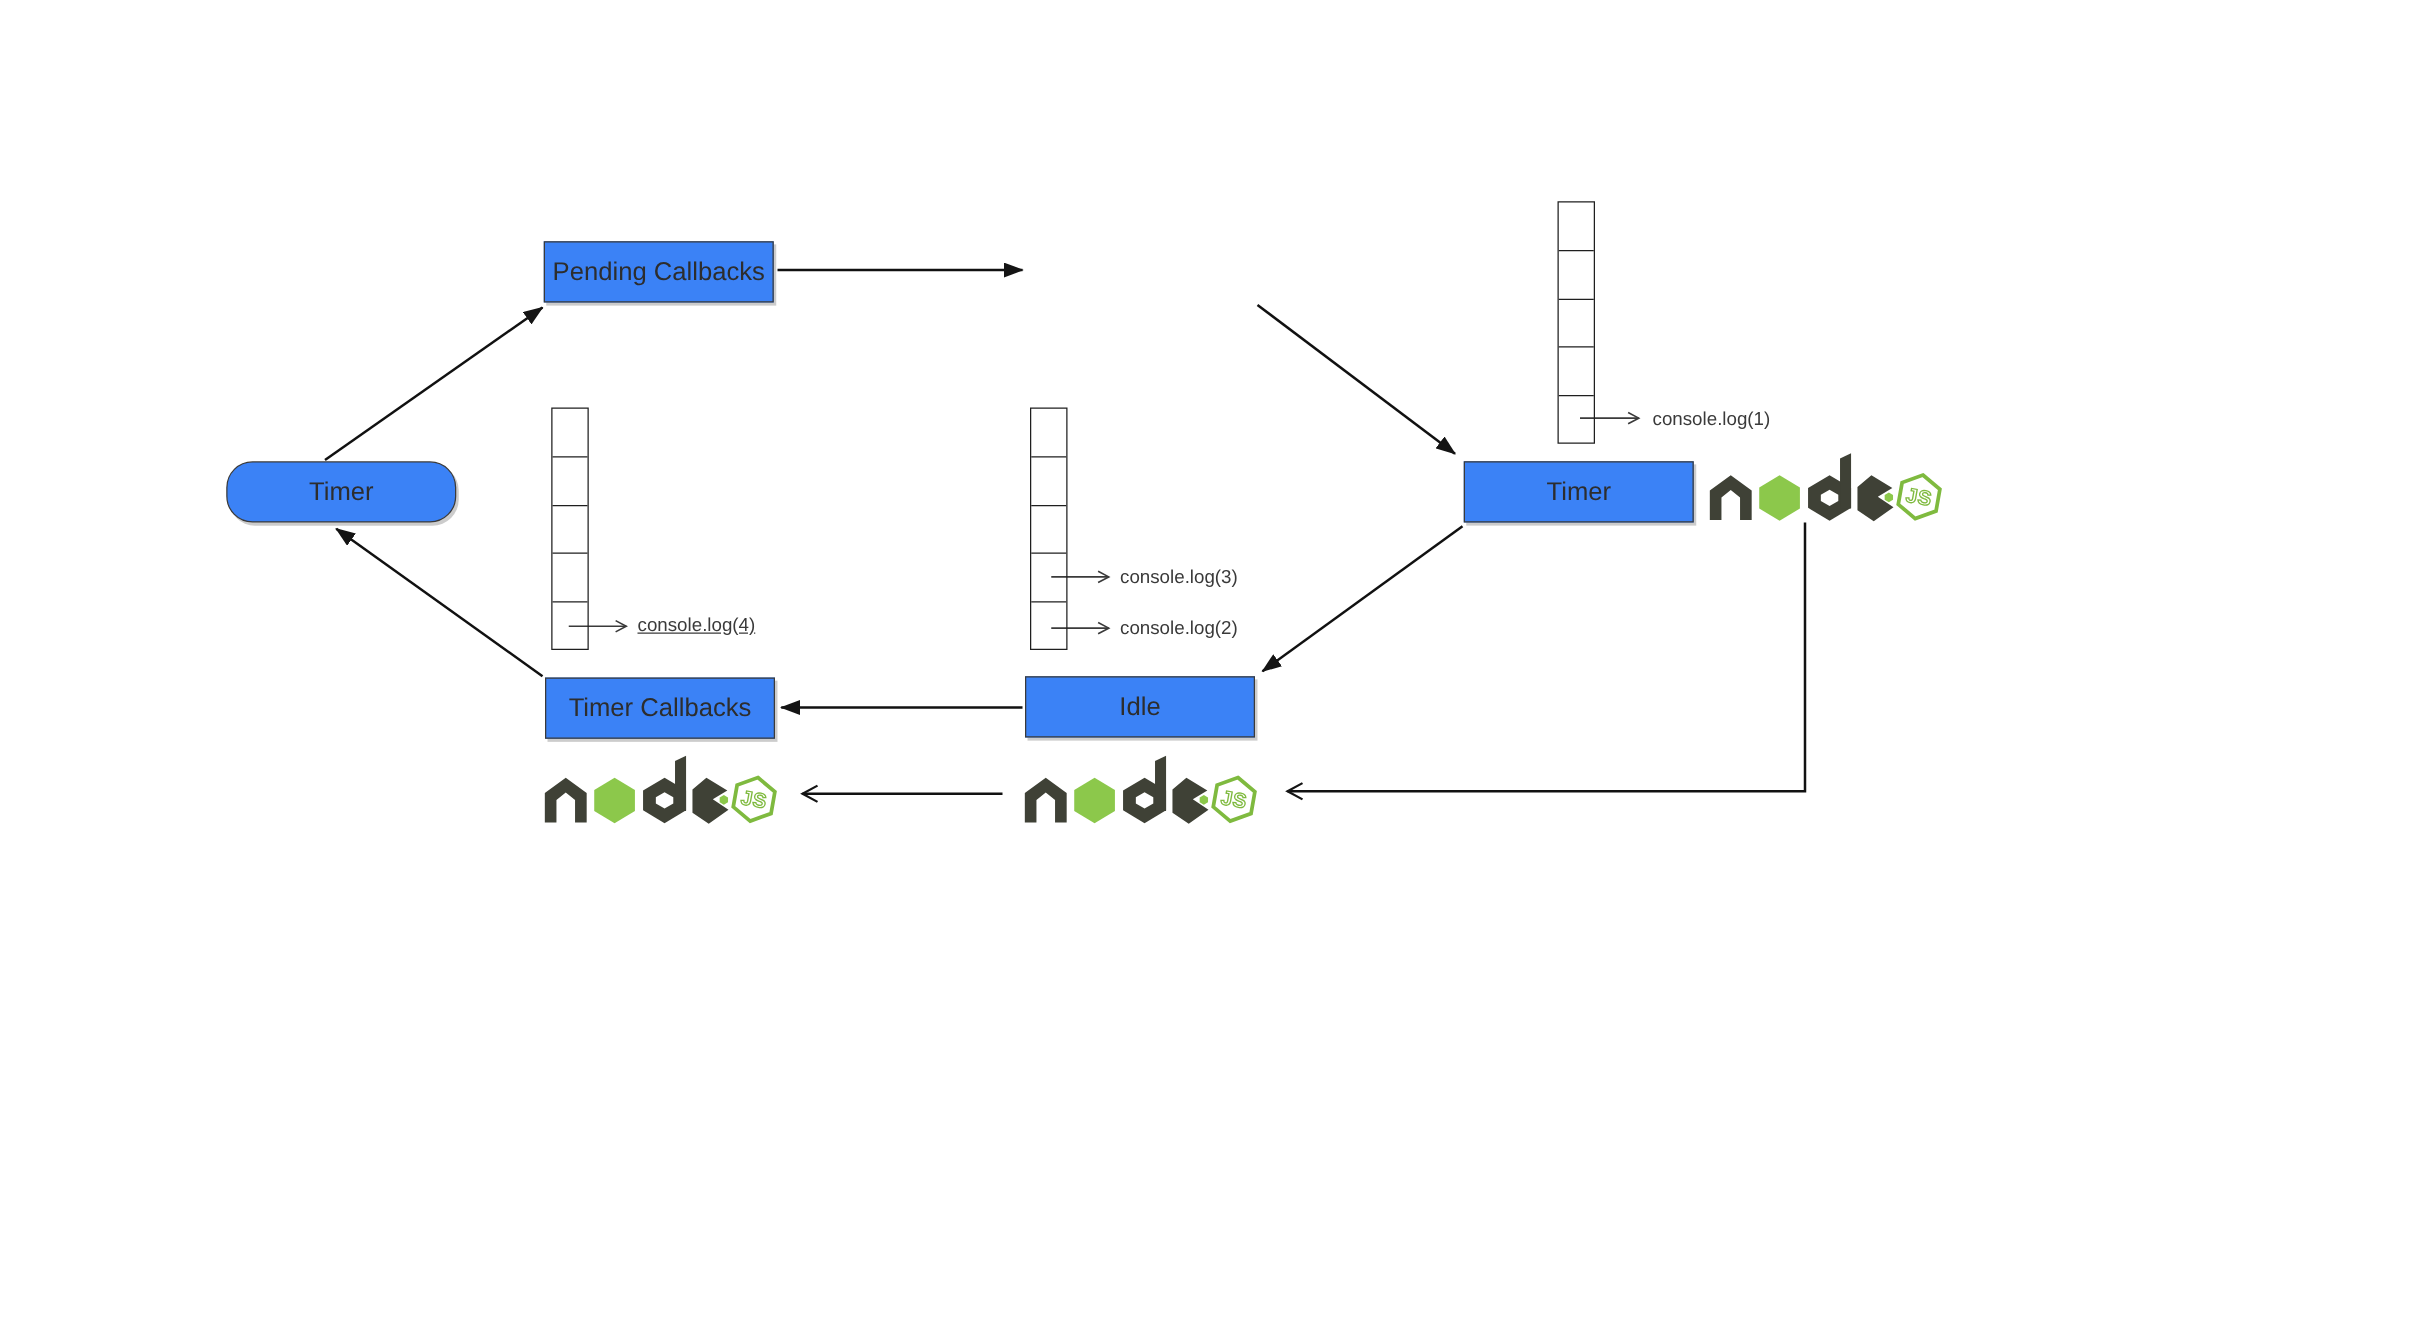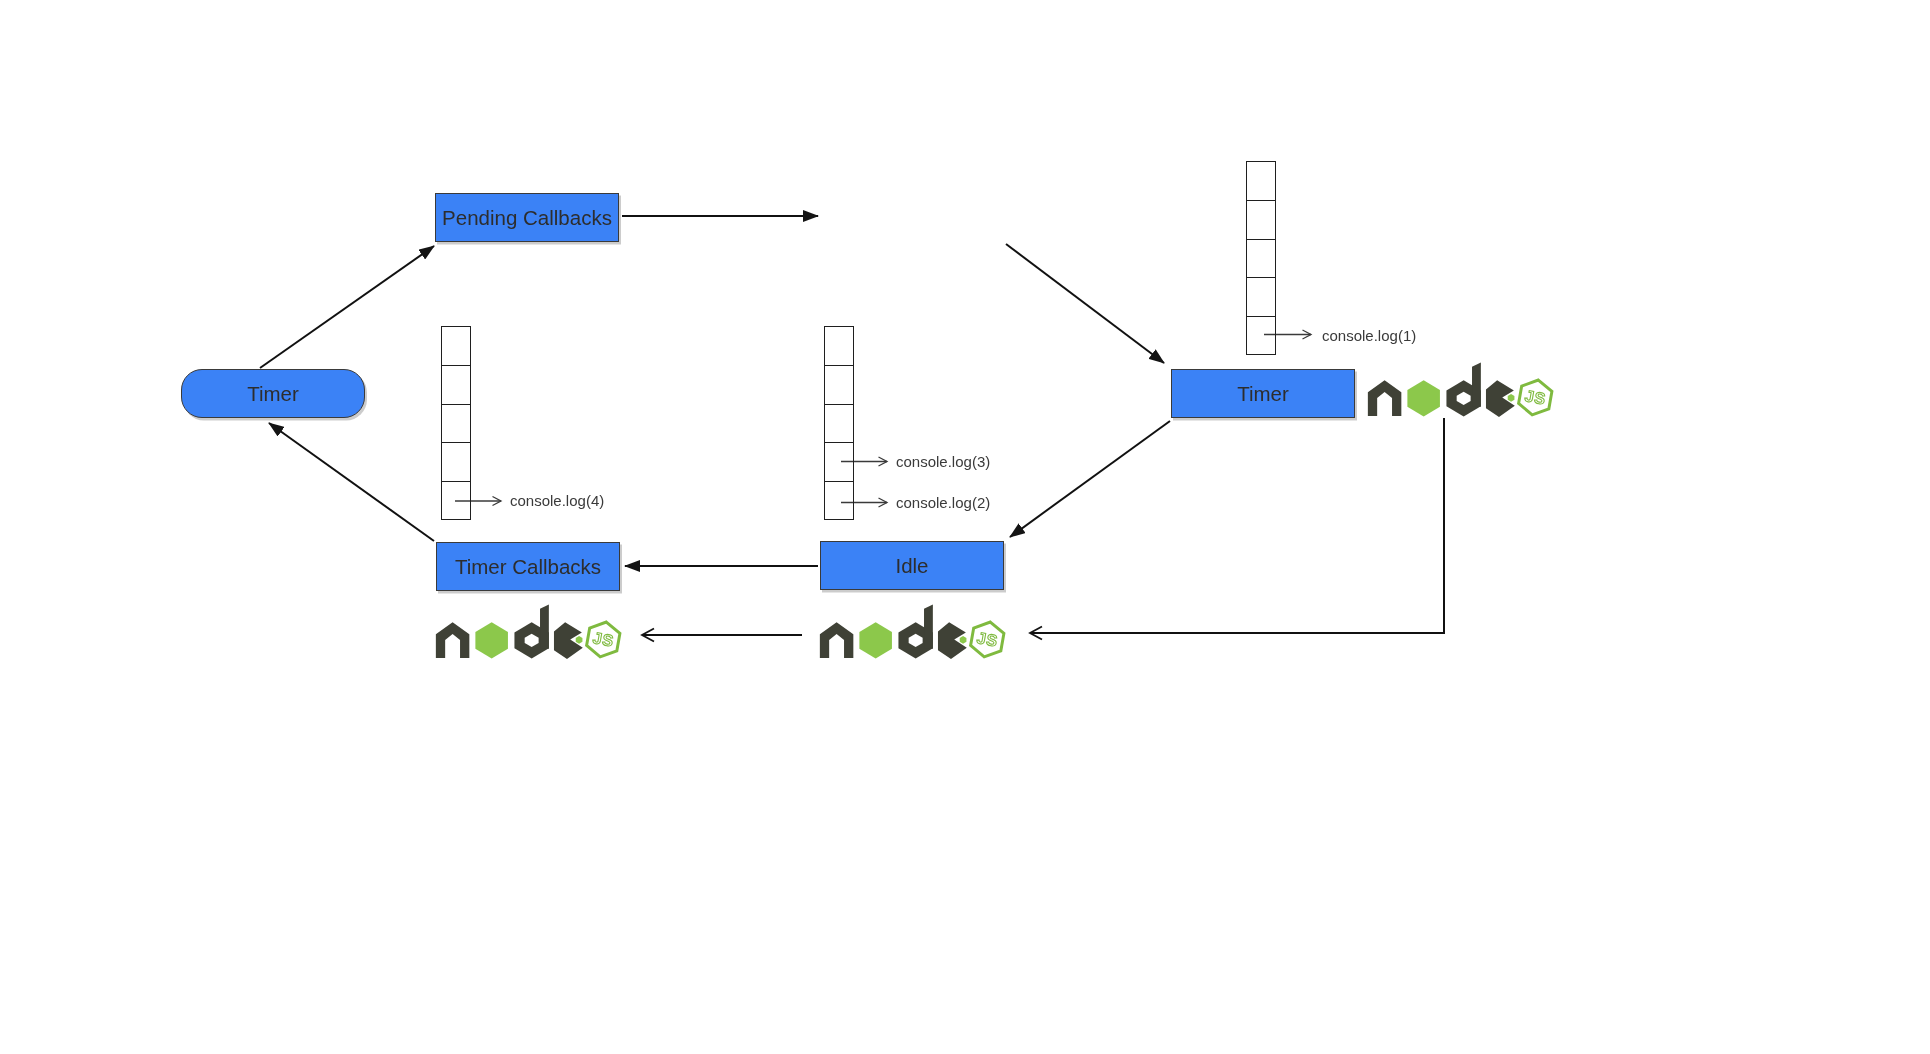--- a/index.html
+++ b/index.html
@@ -33,21 +33,21 @@
   .qcell{height:38.4px;}
   .qcell + .qcell{border-top:1.3px solid #1f1f1f;}
   #queue-close{left:441px; top:326px;}
   #queue-check{left:824px; top:326px;}
   #queue-poll {left:1246px;top:161px;}
 
   .callout{position:absolute;font-size:15px;color:var(--callout-text,#3a3a3a);line-height:18px;white-space:nowrap;}
   #callout-log1{left:1322px;top:327px;}
   #callout-log3{left:896px; top:453px;text-align:center;}
   #callout-log2{left:896px; top:494px;}
-  #callout-log4{left:510px; top:492px;}
+  #callout-log4{left:510px; top:492px;text-decoration:underline;}
 
   .nodelogo{position:absolute;width:186px;height:60px;overflow:visible;}
   #logo-poll {left:1366px;top:360px;}
   #logo-check{left:818px; top:602px;}
   #logo-close{left:434px; top:602px;}
 
   .nl-dark{fill:var(--node-dark,#3f4136);}
   .nl-green{fill:var(--node-green,#8cc84b);}
   .nl-white{fill:#ffffff;}
   .nl-badge-hex{fill:#ffffff;stroke:var(--badge-green,#7fba3f);stroke-width:3.2;}

